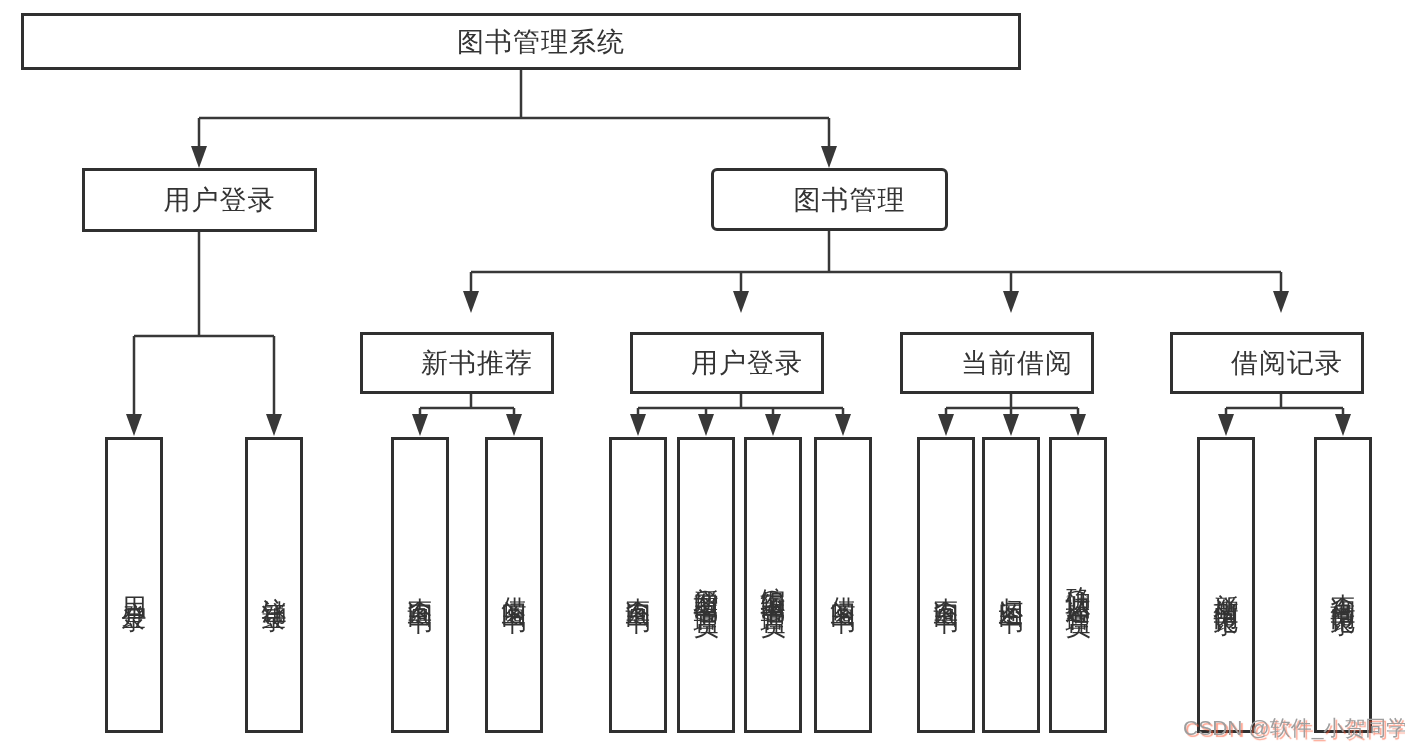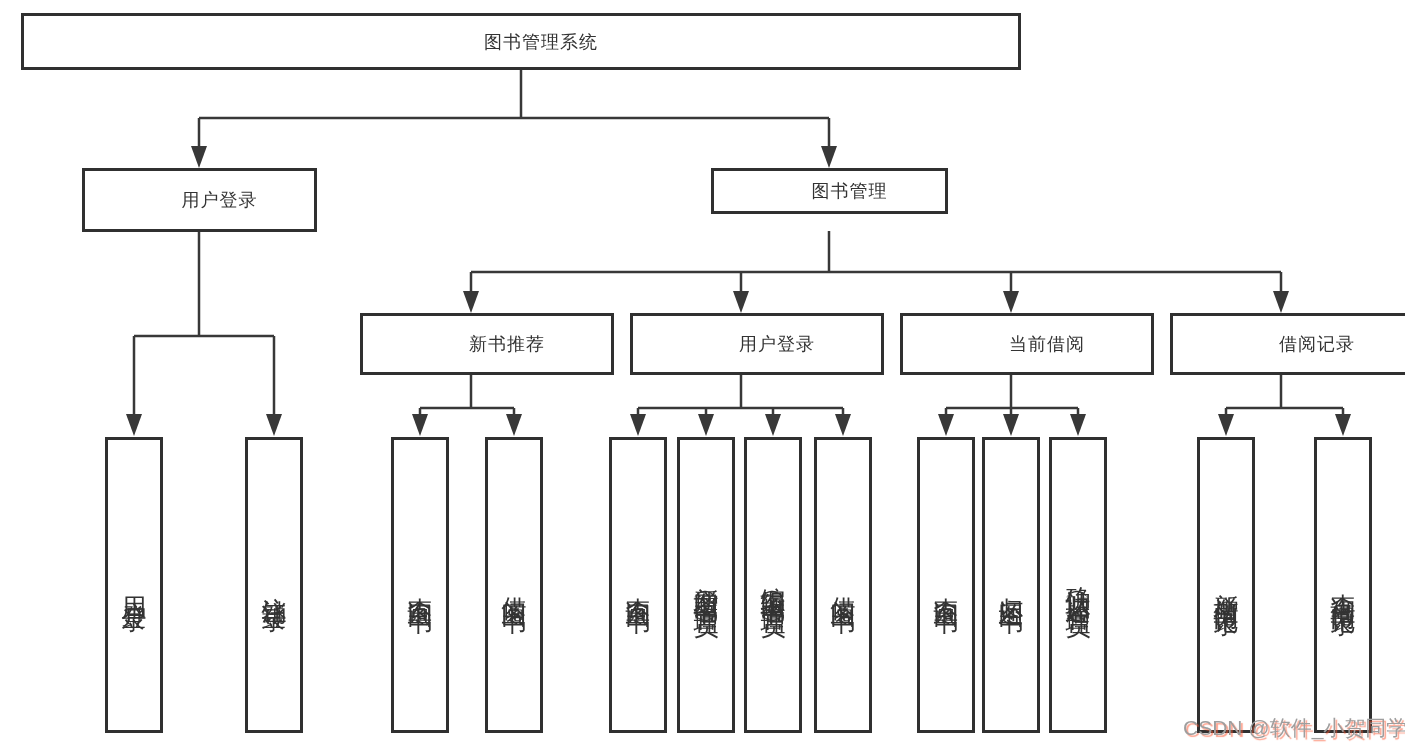--- a/index.html
+++ b/index.html
@@ -6,33 +6,33 @@
   #canvas{
     position:relative;width:1405px;height:747px;background:#ffffff;
     font-family:"Liberation Sans","DejaVu Sans",sans-serif;overflow:hidden;
   }
   #wires{position:absolute;left:0;top:0;width:1405px;height:747px;}
   .node{
     position:absolute;box-sizing:border-box;background:#ffffff;
     border:3px solid #303030;color:#333333;
     display:flex;align-items:center;justify-content:center;
   }
-  .hbox{font-size:18px;letter-spacing:1px;padding-left:40px;}
+  .hbox{font-size:27px;letter-spacing:1px;padding-left:40px;}
   .vbox{font-size:25px;}
   .vtext{
     writing-mode:vertical-lr;text-orientation:mixed;
     letter-spacing:4px;line-height:1.15;display:block;
   }
   
   .n-root{left:21px;top:13px;width:1000px;height:57px;}
   
   .n-login{left:82px;top:168px;width:235px;height:64px;}
-  .n-mgmt{left:711px;top:168px;width:237px;height:46px;}
+  .n-mgmt{left:711px;top:168px;width:237px;height:63px;border-radius:6px;}
   
-  .l3{top:313px;width:254px;height:62px;}
+  .l3{top:332px;width:194px;height:62px;}
   .n-rec{left:360px;}
   .n-borrow{left:630px;}
   .n-current{left:900px;}
   .n-records{left:1170px;}
   
   .l4{top:437px;width:58px;height:296px;}
   .n-leaf-login{left:105px;}
   .n-leaf-logout{left:245px;}
   .n-rec-query{left:391px;}
   .n-rec-borrow{left:485px;}

